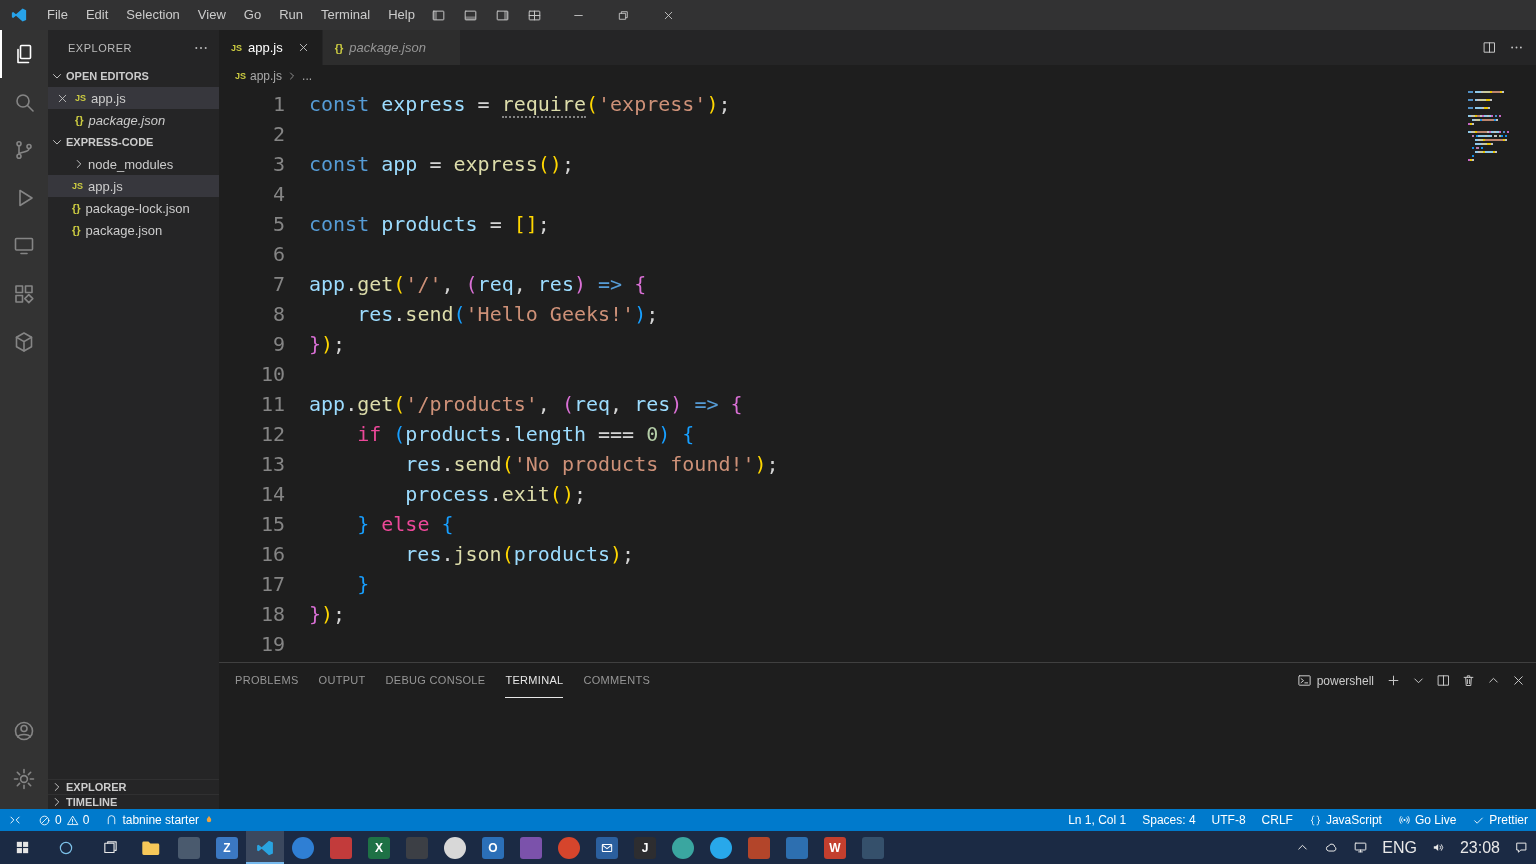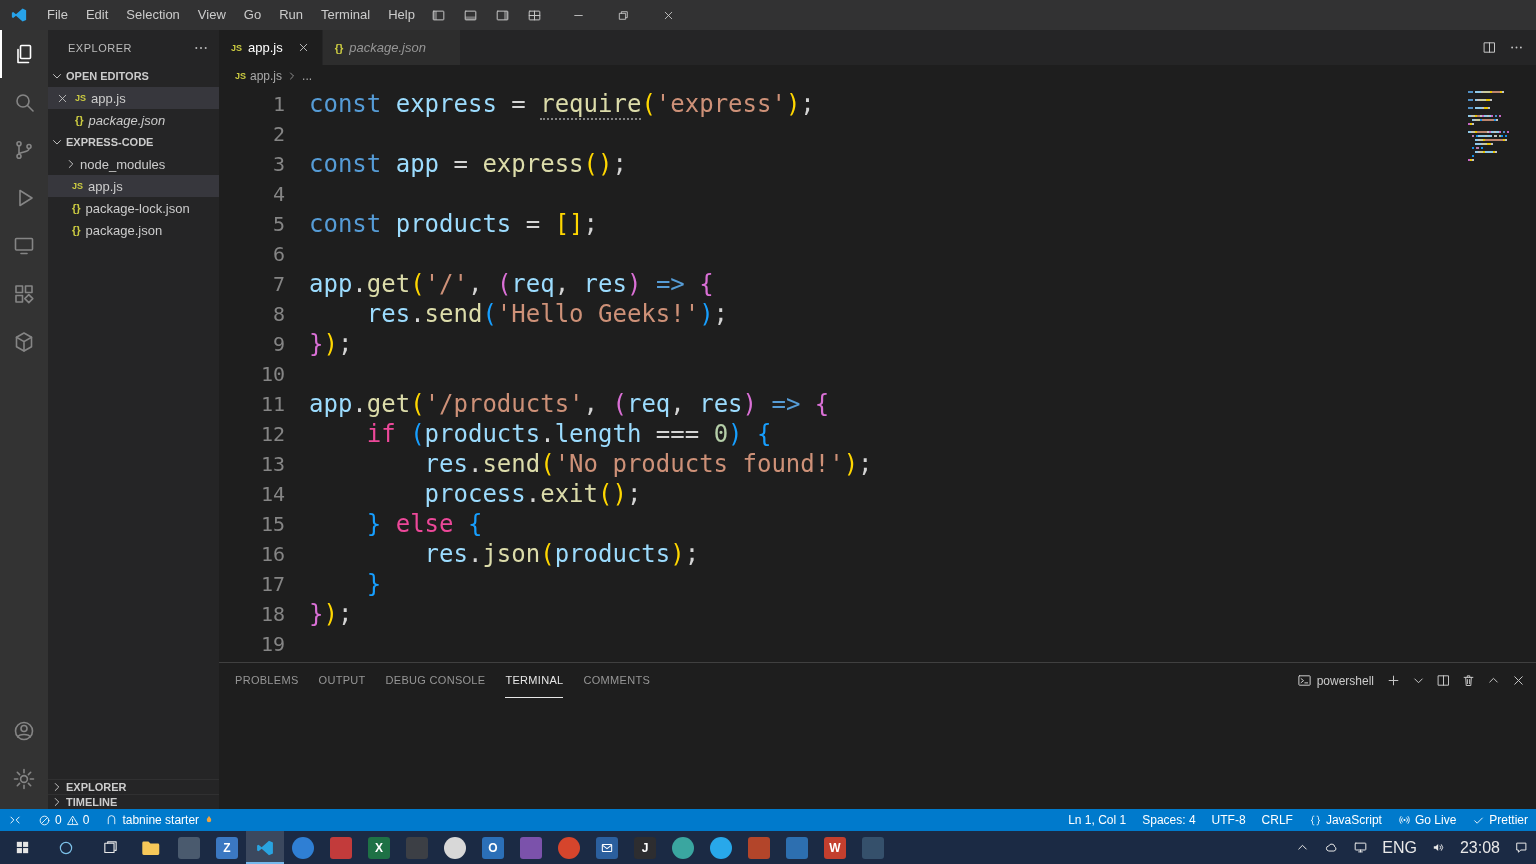--- a/index.html
+++ b/index.html
@@ -23,40 +23,40 @@
 .ab-item{height:48px;display:flex;align-items:center;justify-content:center;color:#858585;position:relative;cursor:pointer}
 .ab-item.active{color:#fff}
 .ab-item.active::before{content:"";position:absolute;left:0;top:0;width:2px;height:100%;background:#fff}
 
 .sidebar{flex:0 0 171px;background:var(--c-sidebar,#252526);color:#cccccc;display:flex;flex-direction:column;font-size:13px;overflow:hidden}
 .sb-header{flex:0 0 35px;display:flex;align-items:center;justify-content:space-between;padding:0 10px 0 20px;font-size:11px;color:#bbbbbb;letter-spacing:.5px}
 .section-header{flex:0 0 22px;display:flex;align-items:center;gap:2px;font-size:11px;font-weight:700;color:#cccccc;padding-left:2px;cursor:pointer}
 .row{height:22px;display:flex;align-items:center;gap:5px;white-space:nowrap;overflow:hidden;cursor:pointer;font-size:13px;color:#cccccc}
 .row.selected{background:#37373d}
 .oe-row{padding-left:6px}
-.folder-row{padding-left:16px;gap:2px}
+.folder-row{padding-left:24px;gap:2px}
 .indent-row{padding-left:24px}
 .close-slot{width:16px;display:inline-flex;justify-content:center;color:#c5c5c5}
 .italic{font-style:italic}
 .js-badge{color:#cbcb41;font-size:9px;font-weight:700}
 .json-badge{color:#cbcb41;font-size:11px;font-weight:700}
 .sb-spacer{flex:1}
 .bottom-section{border-top:1px solid #303031}
 
 .editor-col{flex:1;display:flex;flex-direction:column;min-width:0;background:var(--c-editor,#1e1e1e)}
 .tabbar{flex:0 0 35px;background:#252526;display:flex;justify-content:space-between}
 .tabs{display:flex}
 .tab{display:flex;align-items:center;gap:6px;padding:0 12px;font-size:13px;color:#969696;background:#2d2d2d;border-right:1px solid #252526;cursor:pointer}
 .tab.active{background:#1e1e1e;color:#ffffff}
 .tab .tab-close{margin-left:8px;color:#cccccc}
 .tab-actions{display:flex;align-items:center;gap:12px;color:#c5c5c5;padding-right:12px}
 .breadcrumb{flex:0 0 22px;display:flex;align-items:center;gap:4px;padding-left:16px;font-size:12px;color:#a9a9a9}
 .code-wrap{flex:1;display:flex;position:relative;overflow:hidden;padding-top:2px}
 .gutter{flex:0 0 66px;text-align:right;color:#858585;font-family:"DejaVu Sans Mono",monospace;font-size:20px;line-height:30px}
-.code-lines{font-family:"DejaVu Sans Mono",monospace;font-size:24px;line-height:30px;color:#d4d4d4;white-space:pre;padding-left:24px}
+.code-lines{font-family:"DejaVu Sans Mono",monospace;font-size:20px;line-height:30px;color:#d4d4d4;white-space:pre;padding-left:24px}
 .cl{height:30px}
 .hint{border-bottom:2px dotted #848484}
 .minimap{position:absolute;top:4px;right:10px;width:58px;opacity:.9}
 .mm-line{display:flex;height:2px;margin-bottom:2px;overflow:hidden}
 .mm-line span{height:2px;flex:0 0 auto}
 
 .panel{flex:0 0 147px;display:flex;flex-direction:column;border-top:1px solid rgba(128,128,128,.35)}
 .panel-header{flex:0 0 35px;display:flex;justify-content:space-between;align-items:center;padding:0 10px 0 16px}
 .panel-tabs{display:flex;height:100%}
 .panel-tab{font-size:11px;letter-spacing:.3px;color:#969696;margin-right:20px;height:100%;display:flex;align-items:center;border-bottom:1px solid transparent;cursor:pointer}

